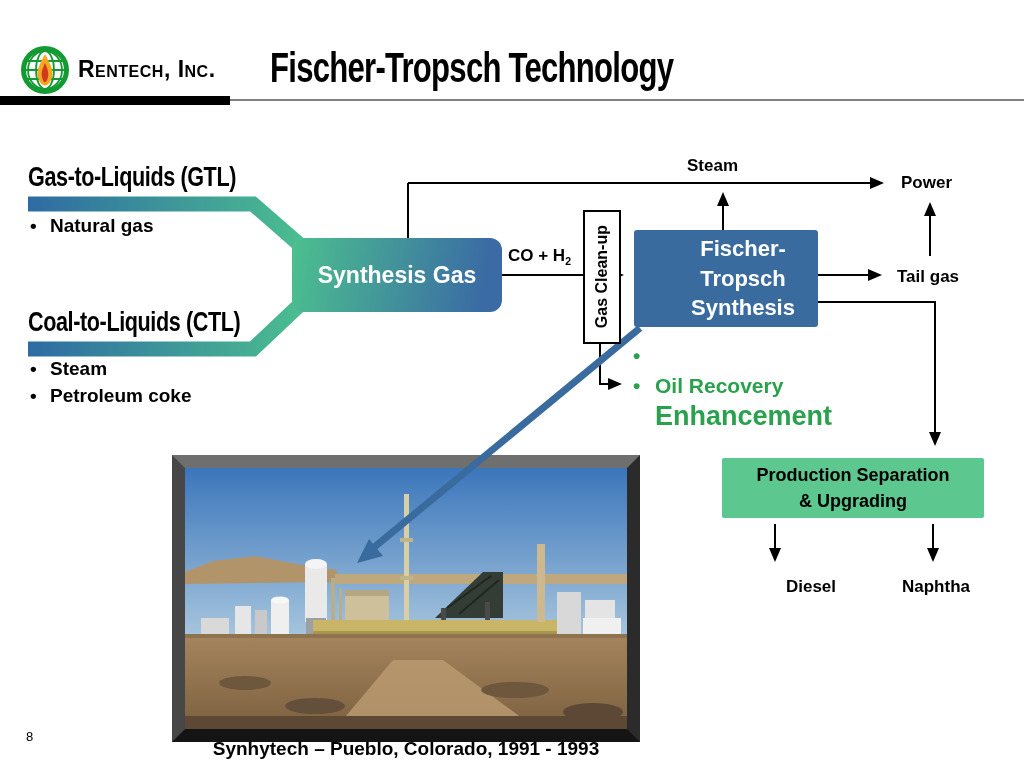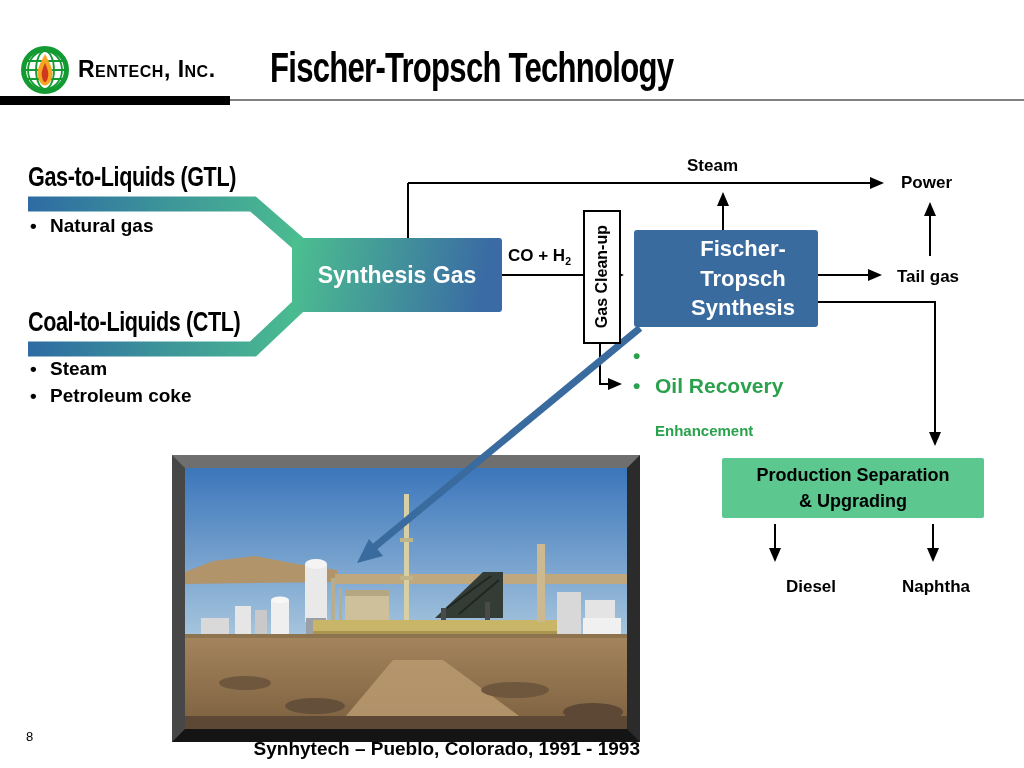--- a/index.html
+++ b/index.html
@@ -12,39 +12,39 @@
   .section-heading{font-size:27px;transform:scaleX(0.80);letter-spacing:-0.5px;z-index:10;}
   .company{left:78px;top:56px;font-size:23px;font-weight:bold;font-variant:small-caps;
            letter-spacing:0.5px;z-index:10;}
   .black-bar{left:0;top:96px;width:230px;height:9px;background:#000;z-index:9;}
   .gray-rule{left:230px;top:99px;width:794px;height:2px;background:#808080;z-index:9;}
   .bullet-row{display:flex;align-items:flex-start;font-weight:bold;font-size:19px;z-index:10;}
   .bullet-dot{width:20px;flex:0 0 20px;}
   .overlay{position:absolute;left:0;top:0;z-index:5;pointer-events:none;}
   .flowbox{display:flex;flex-direction:column;align-items:center;justify-content:center;
            text-align:center;font-weight:bold;z-index:10;box-sizing:border-box;}
-  .synthesis-box{left:292px;top:238px;width:210px;height:74px;border-radius:3px;color:#fff;
+  .synthesis-box{left:292px;top:238px;width:210px;height:74px;border-radius:12px;color:#fff;
            font-size:23px;line-height:1.22;background:linear-gradient(100deg,#4cc08f 0%,#3a6ba4 90%);}
   .ft-box{left:634px;top:230px;width:184px;height:97px;border-radius:3px;color:#fff;
            font-size:22px;line-height:1.35;background:#3a6b9e;padding-left:34px;}
   .production-box{left:722px;top:458px;width:262px;height:60px;color:#000;
            font-size:18px;line-height:1.45;background:#5cc78e;border-radius:2px;}
   .cleanup-box{left:583px;top:210px;width:34px;height:130px;background:#fff;border:2px solid #000;
            z-index:10;display:flex;align-items:center;justify-content:center;}
   .cleanup-text{writing-mode:vertical-rl;transform:rotate(180deg);font-weight:bold;font-size:16px;
            white-space:nowrap;}
   .flow-label{font-weight:bold;font-size:17px;z-index:10;white-space:nowrap;}
   .green-list{left:633px;top:341px;z-index:10;color:#2aa14c;font-weight:bold;font-size:21px;line-height:30px;}
   .green-list .bullet-dot{width:22px;flex:0 0 22px;}
   sub{font-size:0.62em;}
   .photo-frame{left:172px;top:455px;width:468px;height:287px;box-sizing:border-box;z-index:1;
            border-top:13px solid #6f6f6f;border-left:13px solid #474747;
            border-right:13px solid #2b2b2b;border-bottom:13px solid #141414;background:#000;}
   .photo-frame svg{display:block;}
-  .caption{left:172px;top:738px;width:468px;text-align:right;font-weight:bold;font-size:19px;z-index:10;}
+  .caption{left:172px;top:738px;width:468px;text-align:center;font-weight:bold;font-size:19px;z-index:10;}
   .page-number{left:26px;top:729px;font-size:13px;z-index:10;}
 </style>
 </head>
 <body>
 
 <div class="slide">
 
   <svg class="overlay" width="1024" height="768" viewBox="0 0 1024 768">
     <defs>
       <linearGradient id="bandGrad" x1="28" y1="0" x2="310" y2="0" gradientUnits="userSpaceOnUse">
@@ -140,21 +140,21 @@
   <div class="abs flow-label" style="left:896px;top:577px;width:74px;text-align:right;">Naphtha</div>
 
   <div class="abs green-list">
     <div class="bullet-row" style="font-size:21px;">
       <span class="bullet-dot">•</span>
     </div>
     <div class="bullet-row" style="font-size:21px;">
       <span class="bullet-dot">•</span>
       <span>Oil Recovery</span>
     </div>
-    <div class="bullet-row" style="font-size:15px;padding-left:22px;margin-top:15px;">
+    <div class="bullet-row" style="font-size:27px;padding-left:22px;">
       <span>Enhancement</span>
     </div>
   </div>
 
   <div class="abs photo-frame">
     <svg width="442" height="261" viewBox="0 0 442 261" preserveAspectRatio="none">
       <defs>
         <linearGradient id="sky" x1="0" y1="0" x2="0" y2="1">
           <stop offset="0" stop-color="#3b76bb"></stop>
             <stop offset="1" stop-color="#a9c7de"></stop>

